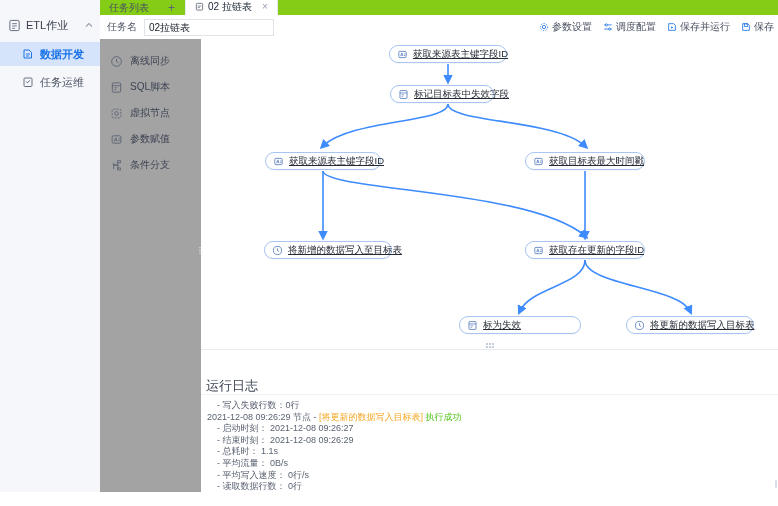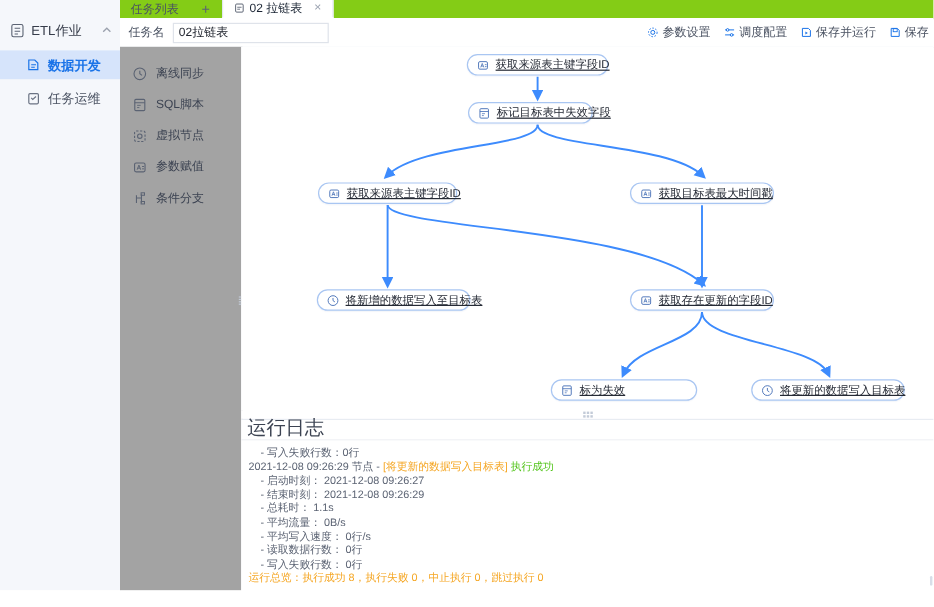--- a/index.html
+++ b/index.html
@@ -50,21 +50,21 @@
   .node{position:absolute;height:18px;background:#fff;border:1px solid #a9c6f2;border-radius:9px;
         display:flex;align-items:center;padding:0 10px 0 7px;box-sizing:border-box;
         font-size:9.5px;color:#252a35;white-space:nowrap;box-shadow:0 1px 1px rgba(30,80,160,.05);text-decoration:underline;}
   .node .ic{width:11px;height:11px;margin-right:5px;flex:0 0 auto;}
   .splitter{position:absolute;left:201px;top:342px;width:577px;height:7px;background:#fff;display:flex;align-items:center;justify-content:center;}
   .grip{display:grid;grid-template-columns:repeat(3,2px);grid-template-rows:repeat(2,2px);gap:1px;}
   .grip i{display:block;width:2px;height:2px;background:#c3cbd8;}
 
   
   .logpanel{position:absolute;left:201px;top:349px;width:577px;height:143px;background:#fff;border-top:1px solid #e8ecf2;}
-  .log-title{height:16px;line-height:16px;padding-left:5px;font-size:16px;color:#3c4352;border-bottom:1px solid #f0f2f6;}
+  .log-title{height:16px;line-height:16px;padding-left:5px;font-size:13px;color:#3c4352;border-bottom:1px solid #f0f2f6;margin-top:28px;}
   .log-body{padding:5px 0 0 6px;font-size:9px;line-height:11.6px;color:#5b6373;}
   .log-line{white-space:nowrap;}
   .log-line.indent{padding-left:10px;}
   .log-line.summary{color:#f5a623;}
   .c-ts{color:#5b6373;}
   .c-node{color:#f5a623;}
   .c-ok{color:#52c41a;}
 
   .rail{position:absolute;right:0;top:40px;width:4px;height:452px;}
   .rail i{position:absolute;right:1px;top:440px;width:2px;height:8px;background:#d8dee8;border-radius:1px;}

